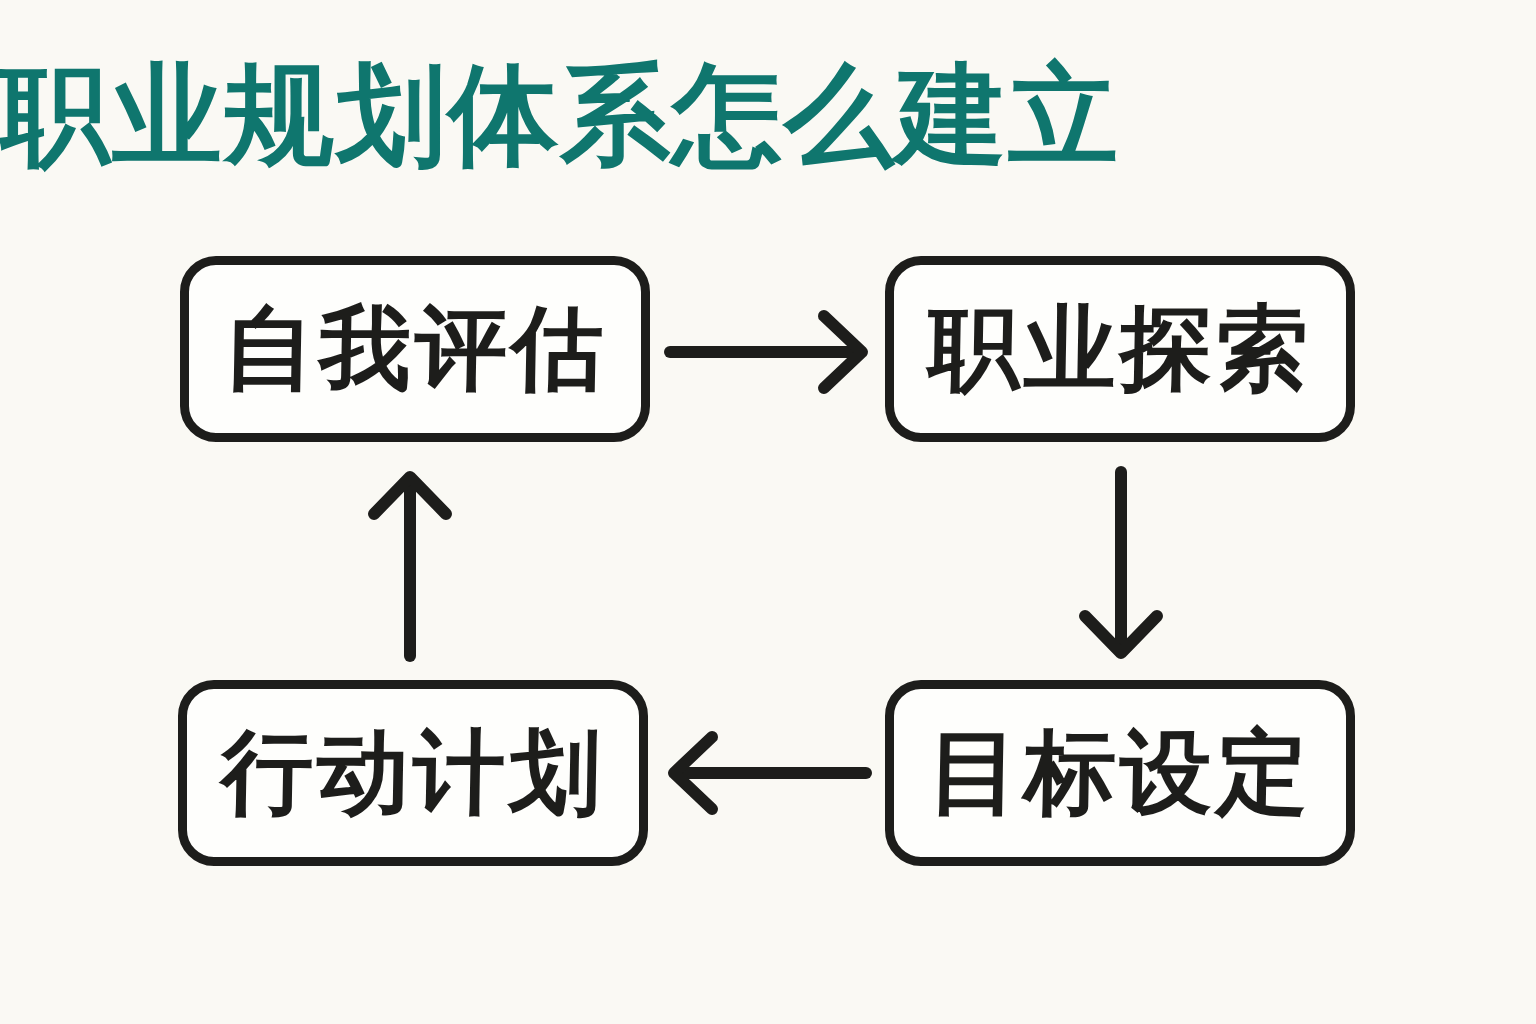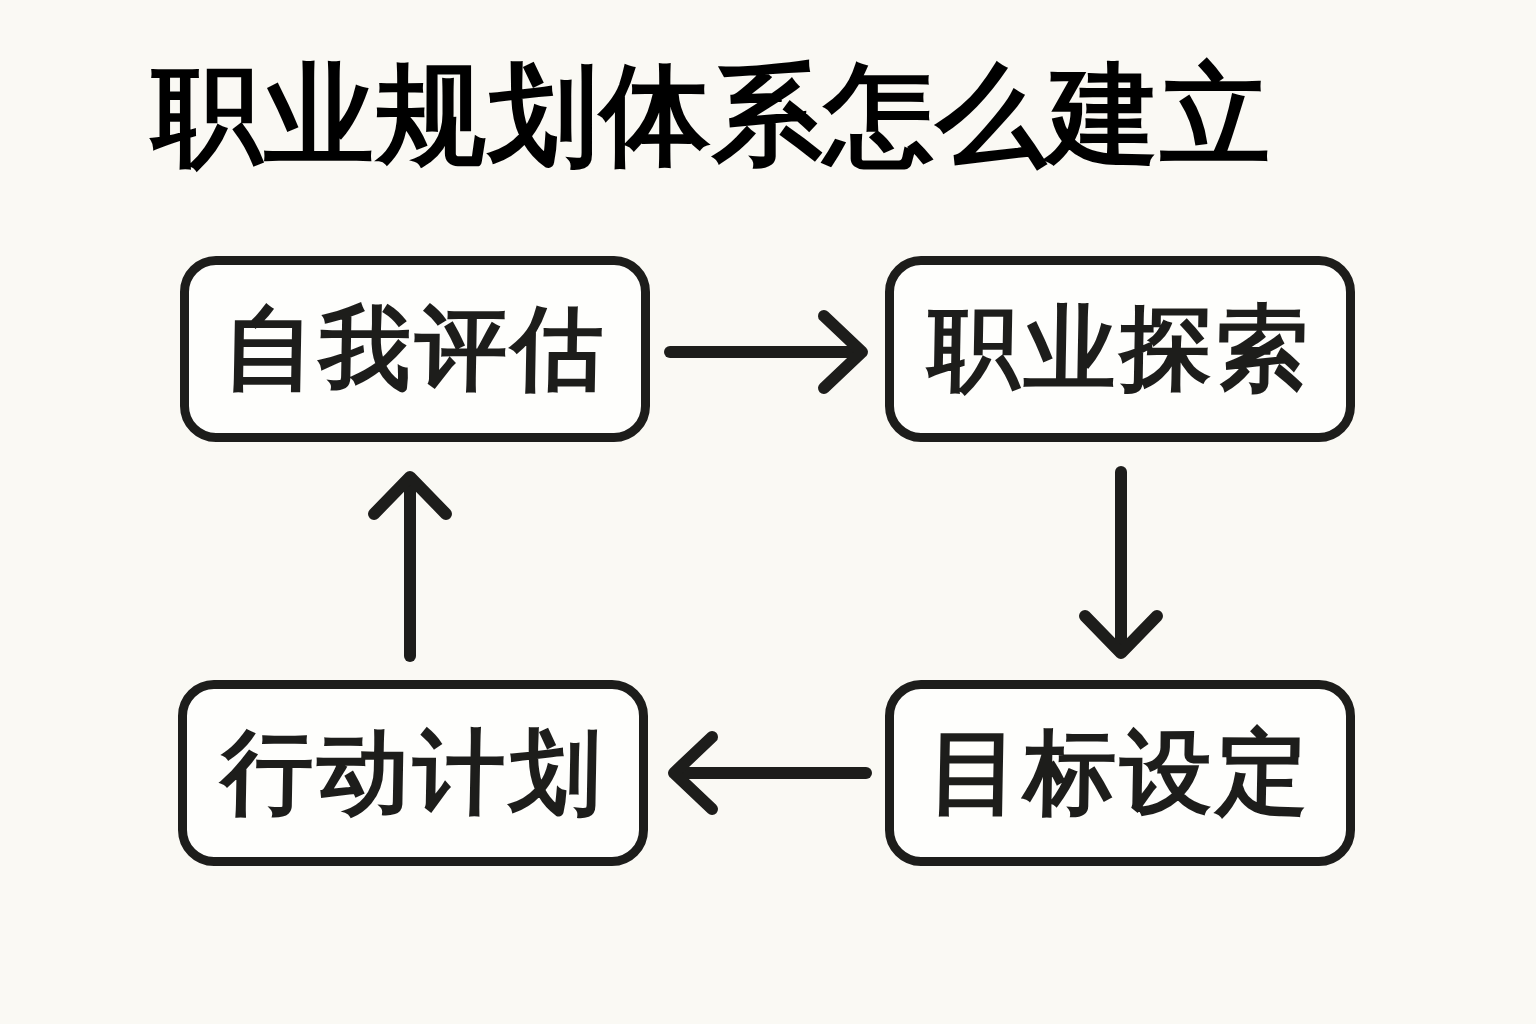--- a/index.html
+++ b/index.html
@@ -12,25 +12,25 @@
     width: 1536px;
     height: 1024px;
     background: #faf9f4;
     overflow: hidden;
   }
   .page-title {
     position: absolute;
     top: 44px;
     left: 0;
     width: 1272px;
-    text-align: right;
+    text-align: left;
     font-size: 110px;
     font-weight: 900;
     letter-spacing: 2px;
-    color: #000000;
+    color: #0f766e;
     line-height: 1.3;
     white-space: nowrap;
   }
   .node {
     position: absolute;
     width: 470px;
     height: 186px;
     box-sizing: border-box;
     background: #fefefc;
     border: 9px solid #1d1d1b;

